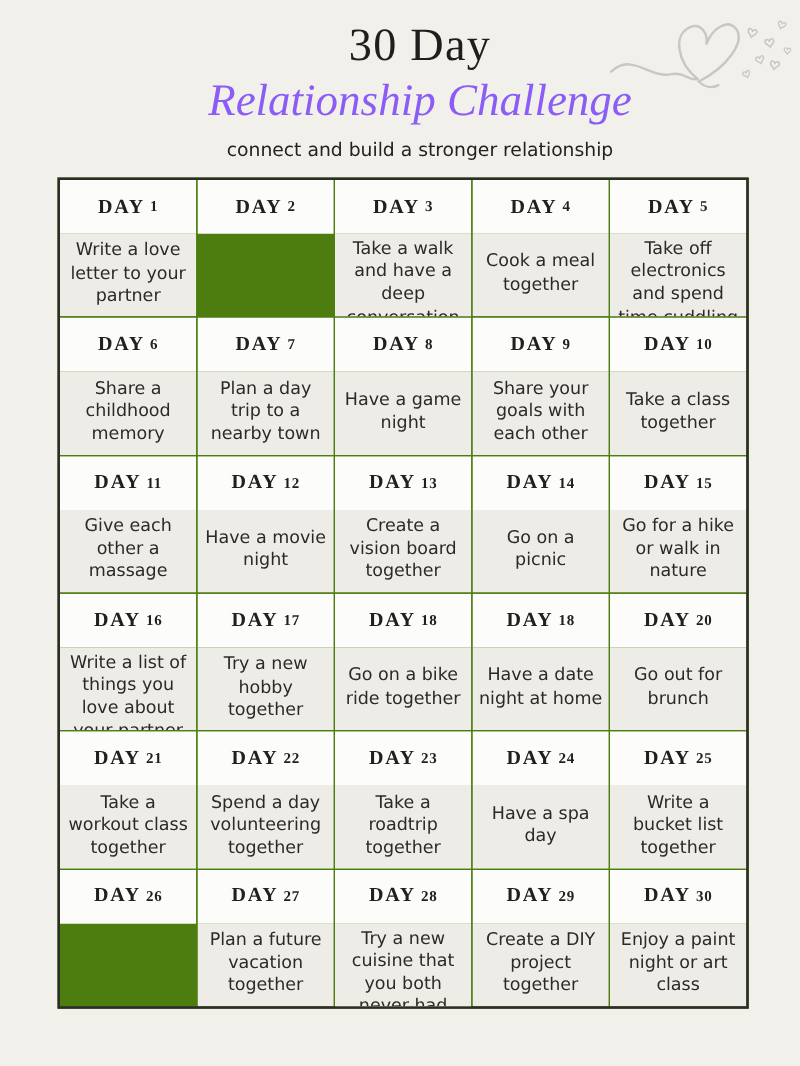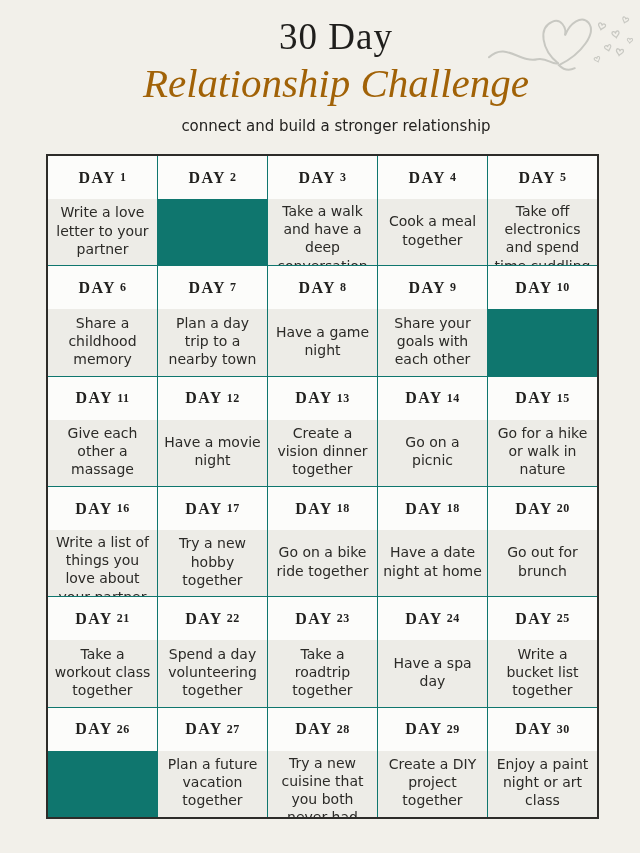--- a/index.html
+++ b/index.html
@@ -13,40 +13,40 @@
 
   .header { padding-top:16px; text-align:center; position:relative; z-index:1;padding-left:32px; }
   .title-line1 {
     font-family:"Liberation Serif",serif;
     font-size:37px; color:#1f1e1c;
     letter-spacing:1px; line-height:1.15;
   }
   .title-line2 {
     font-family:"Liberation Serif",serif;
     font-style:italic; font-weight:400;
-    font-size:41px; color:#a16207;
+    font-size:36px; color:#8b5cf6;
     line-height:1.1; margin-top:2px;
   }
   .subtitle {
     font-size:15px; color:#232220; margin-top:11px;
   }
 
   .heart-doodle {
     position:absolute; top:6px; right:6px;
     width:148px; height:74px; z-index:0;
   }
 
   .grid {
-    position:absolute; left:46px; top:154px;
+    position:absolute; left:46px; top:142px;
     width:553px; height:665px;
     display:grid;
     grid-template-columns:repeat(5,1fr);
     grid-template-rows:repeat(6,1fr);
     border:2px solid #2d2c29;
-    background:#0f766e;
+    background:#4d7c0f;
     gap:1px;
     box-sizing:border-box;
   }
   .cell { display:flex; flex-direction:column; overflow:hidden; }
   .cell-header {
     flex:0 0 43px;
     display:flex; align-items:center; justify-content:center;
     background:#fcfcfa;
     font-family:"Liberation Serif",serif;
     font-weight:700; font-size:16px; letter-spacing:1.5px;
@@ -158,20 +158,21 @@
       <span class="num">9</span>
     </div>
     <div class="cell-body">Share your goals with each other</div>
   </div>
 
   <div class="cell">
     <div class="cell-header">
       <span>DAY</span>
       <span class="num">10</span>
     </div>
+    <div class="cell-body">Take a class together</div>
   </div>
 
   <div class="cell">
     <div class="cell-header">
       <span>DAY</span>
       <span class="num">11</span>
     </div>
     <div class="cell-body">Give each other a massage</div>
   </div>
 
@@ -181,21 +182,21 @@
       <span class="num">12</span>
     </div>
     <div class="cell-body">Have a movie night</div>
   </div>
 
   <div class="cell">
     <div class="cell-header">
       <span>DAY</span>
       <span class="num">13</span>
     </div>
-    <div class="cell-body">Create a vision dinner together</div>
+    <div class="cell-body">Create a vision board together</div>
   </div>
 
   <div class="cell">
     <div class="cell-header">
       <span>DAY</span>
       <span class="num">14</span>
     </div>
     <div class="cell-body">Go on a picnic</div>
   </div>
 

